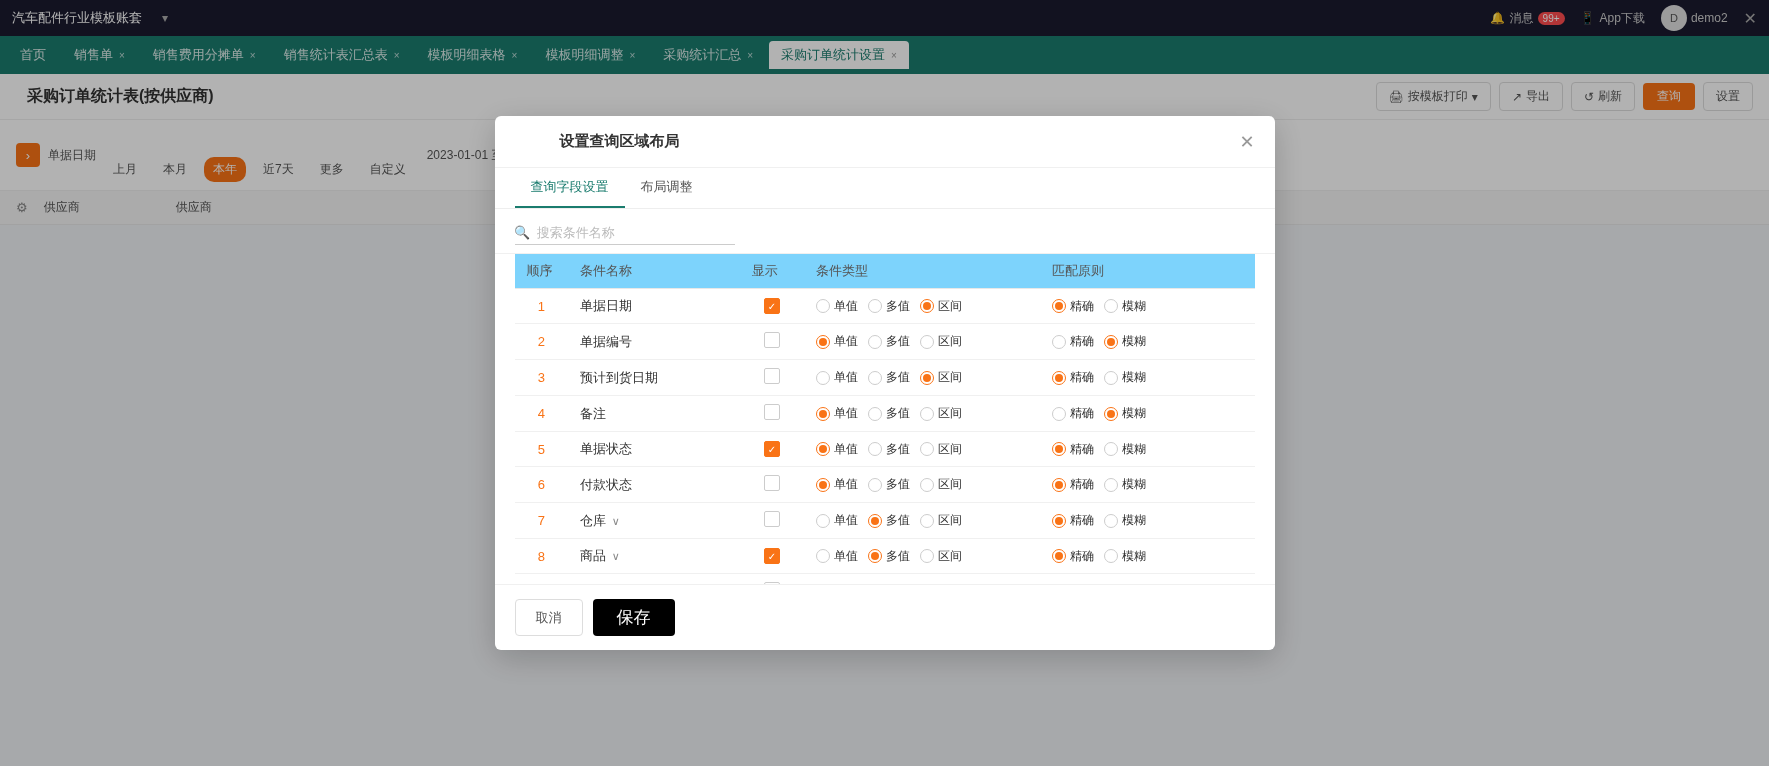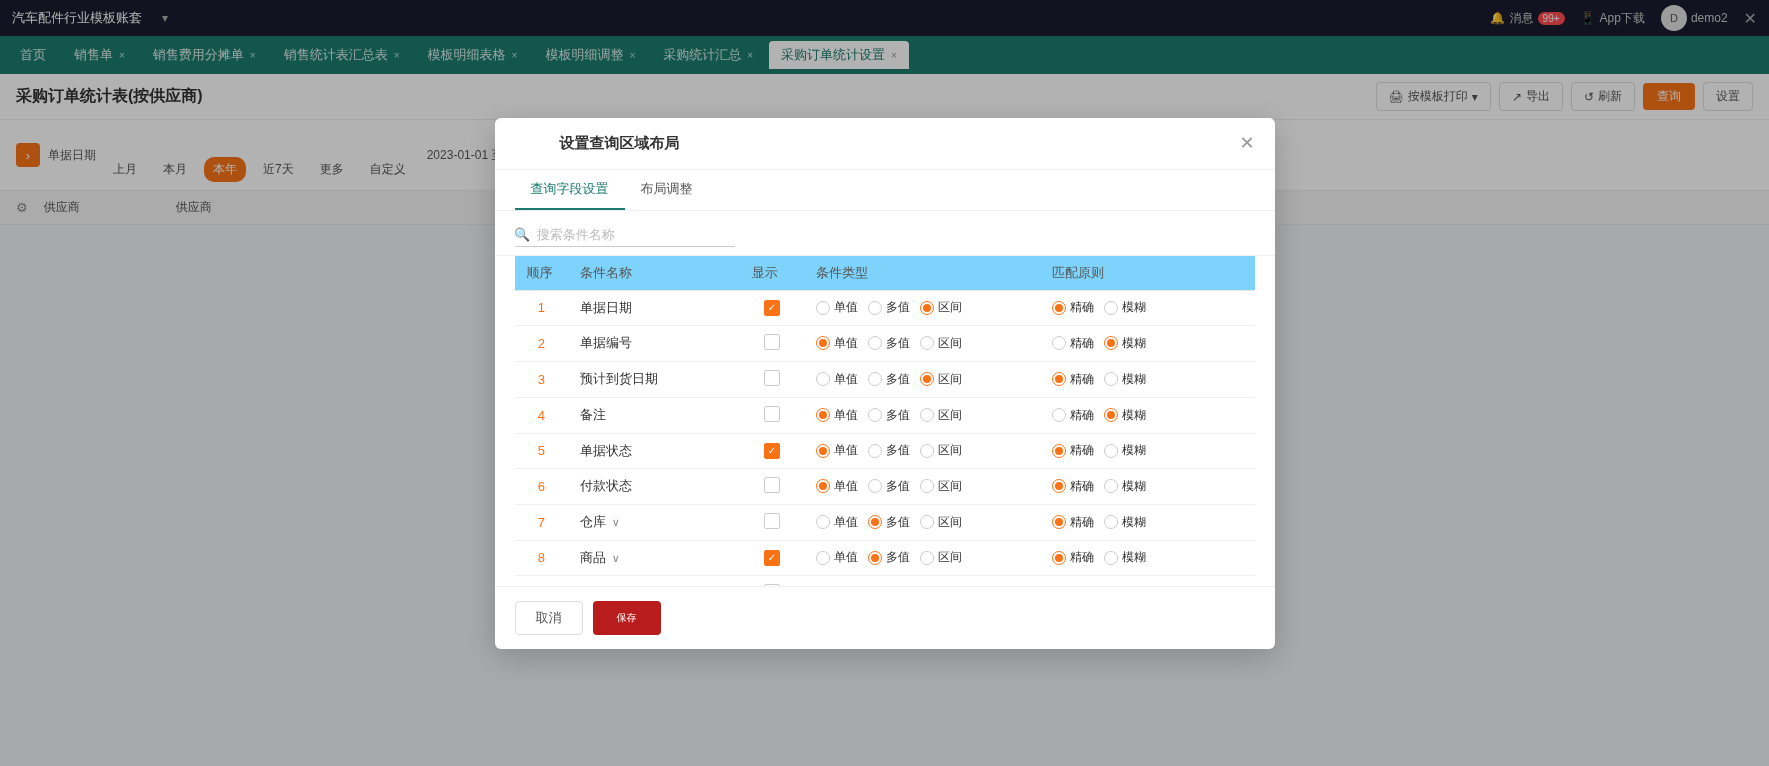--- a/index.html
+++ b/index.html
@@ -60,21 +60,21 @@
 
     
     .page-header {
       background: #fff;
       padding: 8px 16px;
       display: flex;
       align-items: center;
       justify-content: space-between;
       border-bottom: 1px solid #eee;
     }
-    .page-title { font-size: 16px; font-weight: bold; color: #333; }
+    .page-title { font-size: 16px; font-weight: bold; color: #333; margin-left: 11px; }
     .page-actions { display: flex; align-items: center; gap: 8px; }
     .btn-outline {
       border: 1px solid #ddd;
       background: #fff;
       color: #555;
       padding: 5px 12px;
       border-radius: 4px;
       cursor: pointer;
       font-size: 12px;
       display: flex; align-items: center; gap: 4px;
@@ -281,26 +281,26 @@
       padding: 7px 20px;
       border: 1px solid #ddd;
       background: #fff;
       border-radius: 4px;
       cursor: pointer;
       font-size: 13px;
       color: #555;
     }
     .btn-save {
       padding: 7px 24px;
-      background: #b91c1c;
+      background: #000000;
       color: #fff;
       border: none;
       border-radius: 4px;
       cursor: pointer;
-      font-size: 10px;
+      font-size: 17px;
     }
 
     .col-order { width: 50px; text-align: center; }
     .col-name { width: 160px; }
     .col-show { width: 60px; text-align: center; }
     .col-type { width: 220px; }
     .col-match { width: 200px; }
 
     .dropdown-indicator { font-size: 11px; color: #888; margin-left: 2px; }
   </style>

